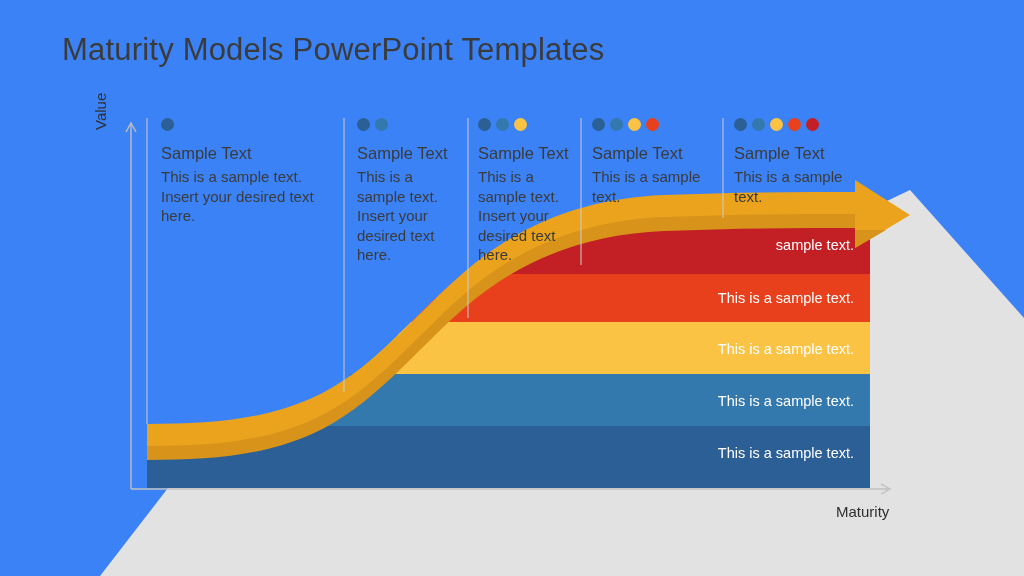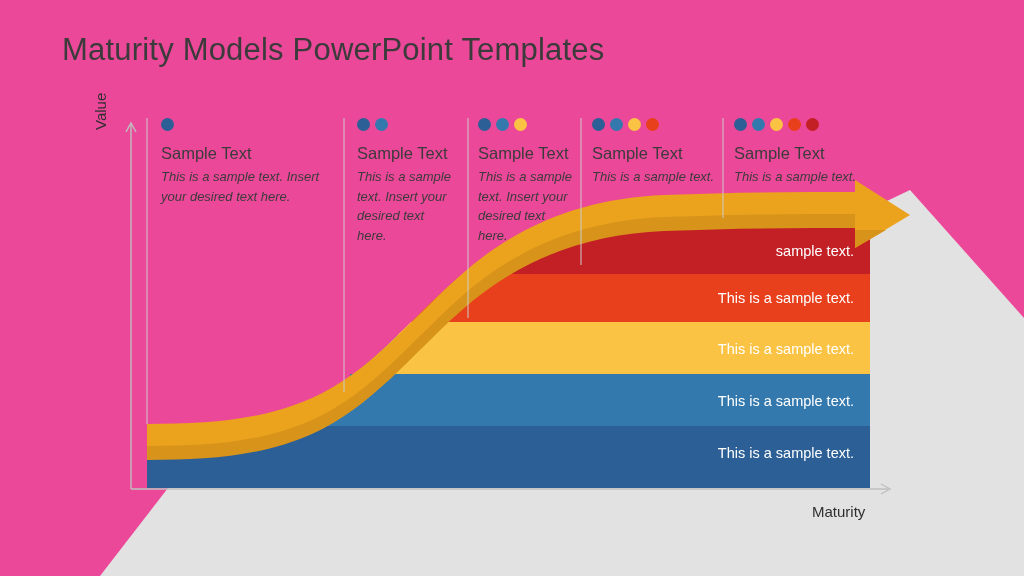--- a/index.html
+++ b/index.html
@@ -3,51 +3,51 @@
 <meta charset="utf-8">
 <style>
   html,body{margin:0;padding:0;}
   body{
     width:1024px;height:576px;
     background:#ffffff;
     font-family:"Liberation Sans",sans-serif;
     overflow:hidden;
     position:relative;
   }
-  #slide{position:absolute;left:0;top:0;width:1024px;height:576px;background:#ec4899;}
+  #slide{position:absolute;left:0;top:0;width:1024px;height:576px;background:#3b82f6;}
 
   
   .title{
     position:absolute;left:62px;top:32px;
     font-size:31px;font-weight:400;color:#3b3b3b;
     letter-spacing:0.2px;white-space:nowrap;
   }
 
   
   #chartArea{position:absolute;left:0;top:0;width:1024px;height:576px;}
 
   .axis-label{
     position:absolute;color:#2f2f2f;font-size:15px;
   }
   .value-label{
     left:92px;top:130px;
     transform:rotate(-90deg);transform-origin:left top;
     white-space:nowrap;
   }
-  .maturity-label{left:812px;top:503px;white-space:nowrap;}
+  .maturity-label{left:836px;top:503px;white-space:nowrap;}
 
   
   .col{position:absolute;box-sizing:border-box;}
   .dots{display:flex;gap:5px;margin:0 0 9px 0;height:13px;align-items:center;}
   .dot{width:13px;height:13px;border-radius:50%;display:block;}
   .col-title{
     font-size:16.5px;color:#3b3b3b;line-height:20px;margin:12px 0 4px 0;font-weight:400;
   }
   .col-body{
-    font-size:13px;color:#3b3b3b;line-height:19.5px;font-weight:400;font-style:italic;
+    font-size:15px;color:#3b3b3b;line-height:19.5px;font-weight:400;
   }
 
   
   .band-label{
     position:absolute;color:#ffffff;font-size:14.5px;
     text-align:right;white-space:nowrap;
   }
   .band-label.top{color:#ffffff;}
 </style>
 </head>
@@ -182,19 +182,19 @@
       <span class="dot" style="background:#2B5F95"></span>
       <span class="dot" style="background:#3479AE"></span>
       <span class="dot" style="background:#FBC343"></span>
       <span class="dot" style="background:#E8401C"></span>
       <span class="dot" style="background:#C32026"></span>
     </div>
     <div class="col-title">Sample Text</div>
     <div class="col-body">This is a sample text.</div>
   </div>
 
-  <div class="band-label top" style="left:600px;top:243px;width:254px;">sample text.</div>
+  <div class="band-label top" style="left:600px;top:237px;width:254px;">sample text.</div>
   <div class="band-label" style="left:600px;top:290px;width:254px;">This is a sample text.</div>
   <div class="band-label" style="left:600px;top:341px;width:254px;">This is a sample text.</div>
   <div class="band-label" style="left:600px;top:393px;width:254px;">This is a sample text.</div>
   <div class="band-label" style="left:600px;top:445px;width:254px;">This is a sample text.</div>
 
 </div>
 
 </body></html>

